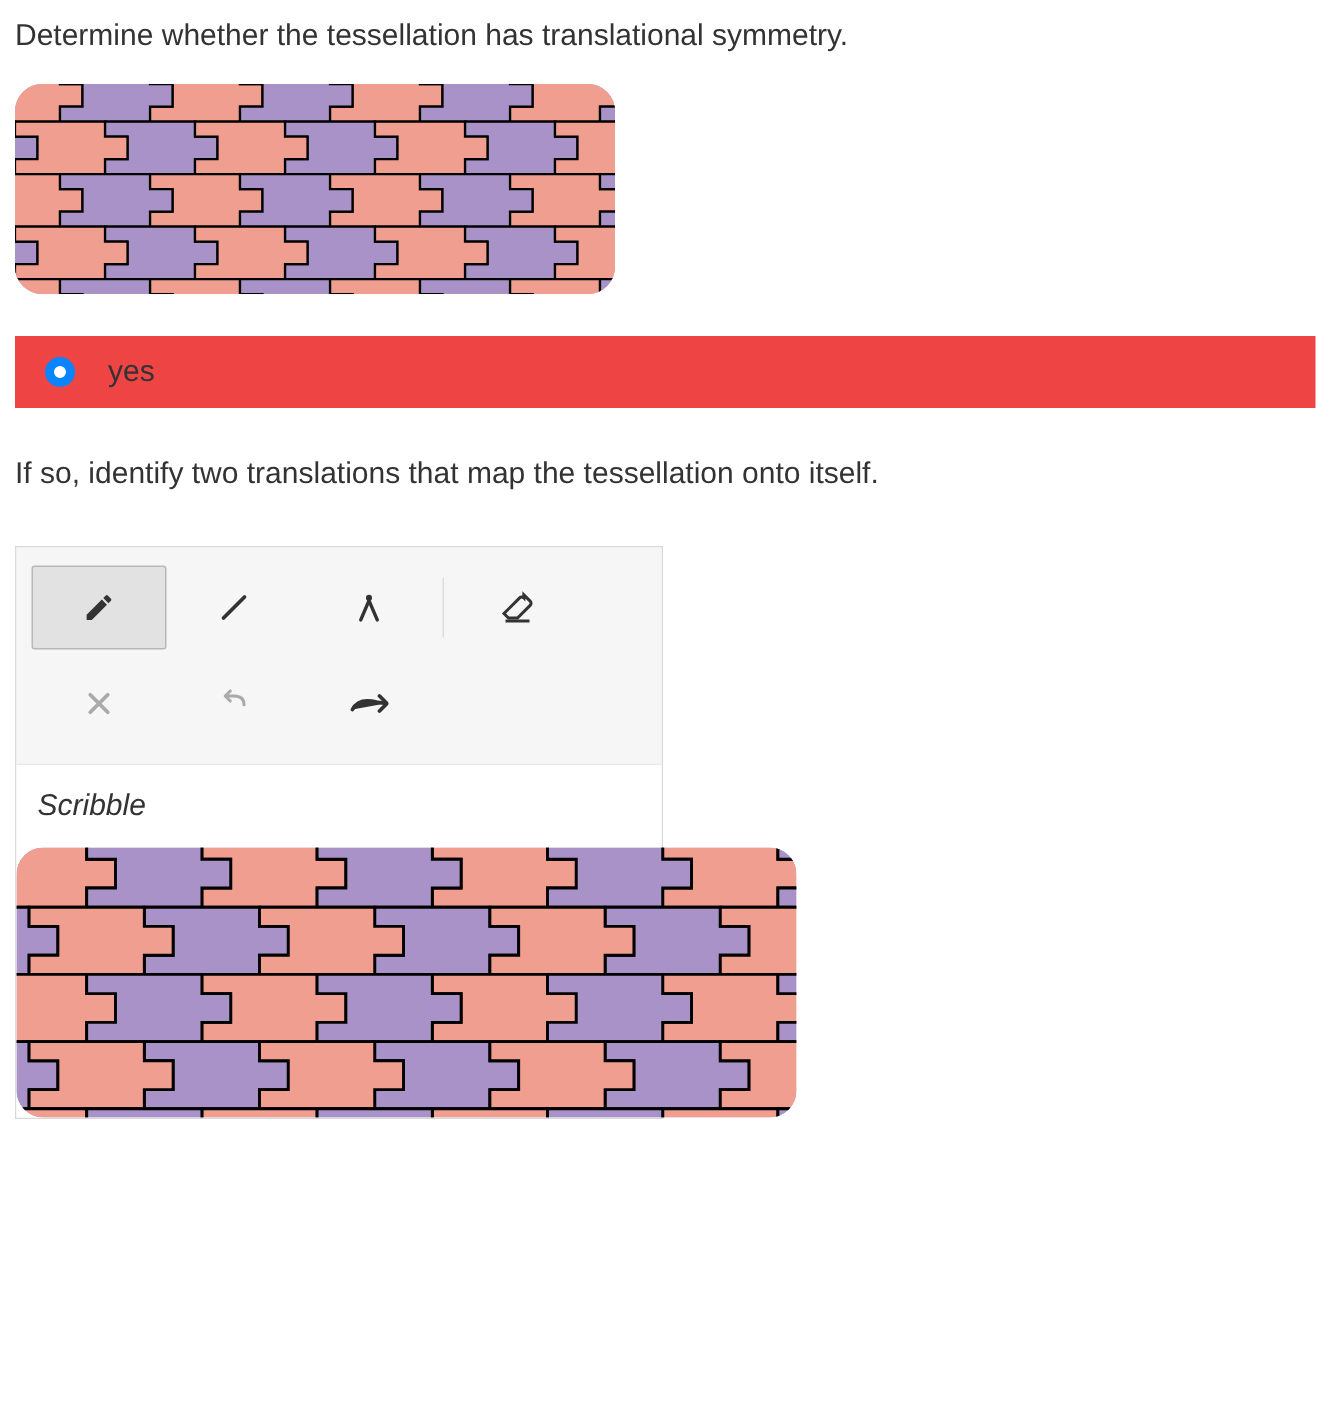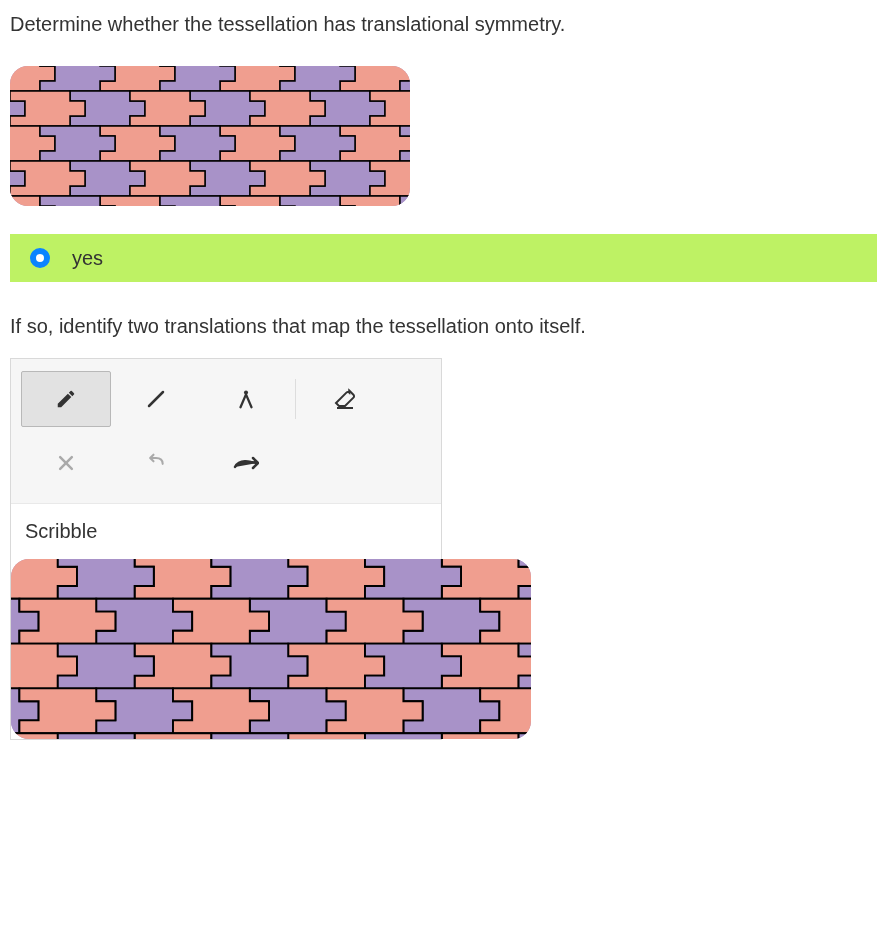--- a/index.html
+++ b/index.html
@@ -5,21 +5,21 @@
   * { box-sizing: border-box; margin: 0; padding: 0; }
   body {
     font-family: -apple-system, BlinkMacSystemFont, "Segoe UI", Helvetica, Arial, sans-serif;
     font-size: 20px;
     color: #333;
     padding: 10px;
     width: 887px;
     background: #fff;
   }
   .question-text {
-    margin-bottom: 28px;
+    margin-bottom: 18px;
     line-height: 1.4;
   }
   .tessellation-img {
     width: 400px;
     height: 140px;
     border-radius: 18px;
     margin-bottom: 28px;
     overflow: hidden;
     position: relative;
   }
@@ -31,44 +31,45 @@
   .options {
     margin-bottom: 30px;
   }
   .option-row {
     display: flex;
     align-items: center;
     padding: 12px 20px;
     min-height: 48px;
   }
   .option-row.selected {
-    background: #bef264;
+    background: #ef4444;
   }
   .radio {
     width: 20px;
     height: 20px;
     border: 2px solid #999;
     border-radius: 50%;
     margin-right: 22px;
     flex-shrink: 0;
     position: relative;
   }
   .radio.checked {
     border-color: #0a84ff;
     border-width: 6px;
     background: #fff;
   }
   .option-label { font-size: 20px; }
   .followup {
-    margin-bottom: 18px;
+    margin-bottom: 34px;
     line-height: 1.4;
   }
   .drawing-widget {
     border: 1px solid #d9d9d9;
     width: 432px;
+    font-style: italic;
   }
   .toolbar {
     background: #f6f6f6;
     padding: 12px 10px;
   }
   .toolbar-row {
     display: flex;
     align-items: center;
     gap: 0;
   }

